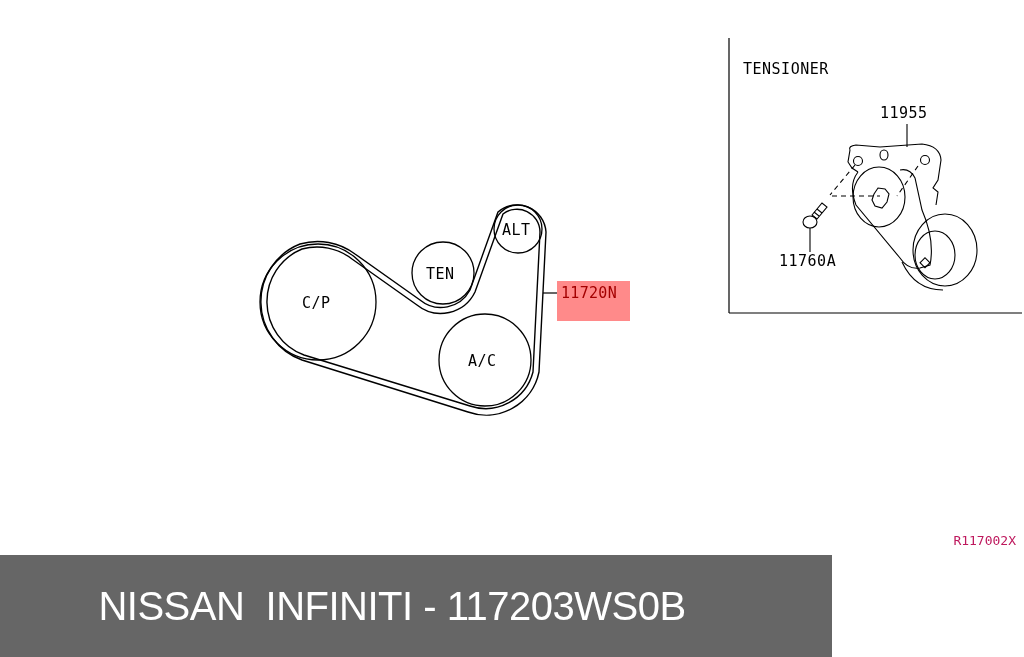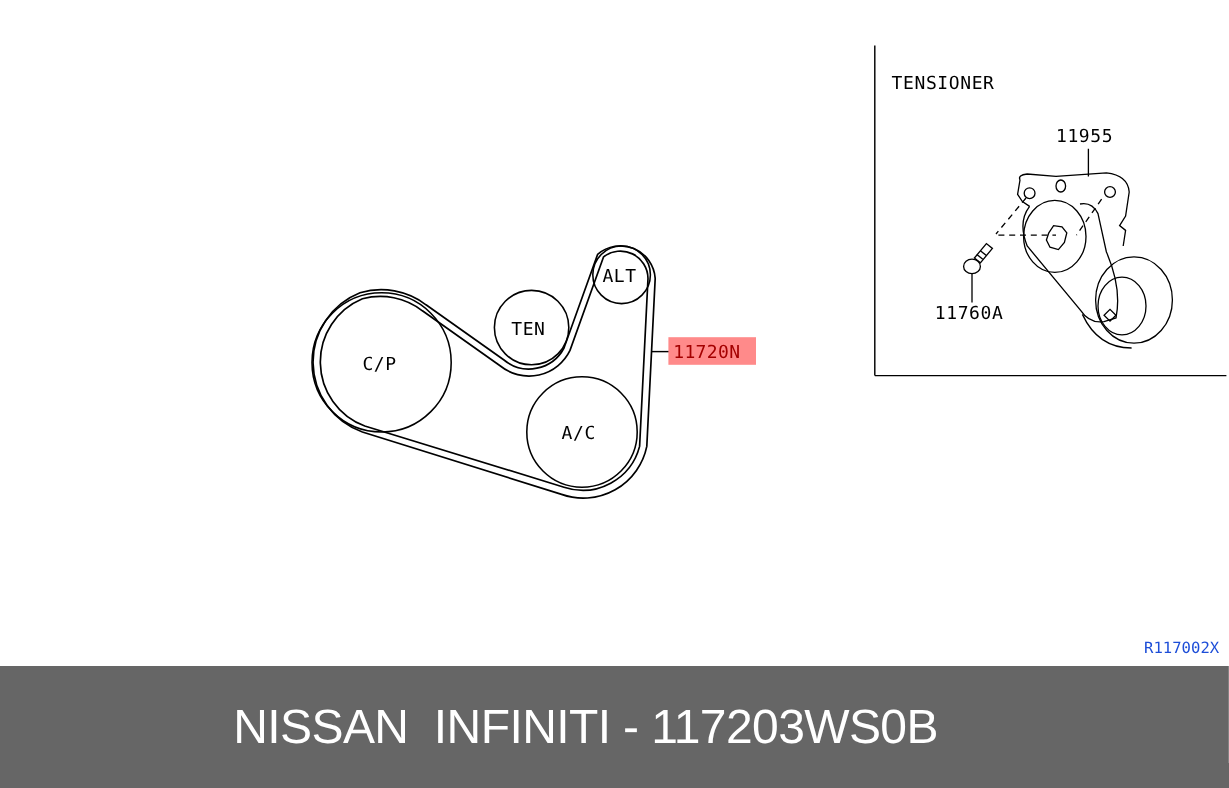--- a/index.html
+++ b/index.html
@@ -5,33 +5,33 @@
     html, body { margin: 0; padding: 0; }
     body {
       width: 1024px; height: 657px; position: relative; overflow: hidden;
       background: #ffffff;
       font-family: "DejaVu Sans", sans-serif;
     }
     .canvas { position: absolute; left: 0; top: 0; width: 1024px; height: 555px; }
     svg text { font-family: "DejaVu Sans Mono", monospace; fill: #000; }
     .lbl { font-size: 15px; letter-spacing: 0.5px; }
     .callout-box {
-      position: absolute; left: 557px; top: 281px; width: 73px; height: 23px;
+      position: absolute; left: 557px; top: 281px; width: 73px; height: 40px;
       background: #ff8a8a;
       color: #a40000;
       font-family: "DejaVu Sans Mono", monospace; font-size: 15px;
       line-height: 24px; padding-left: 4px; box-sizing: border-box;
       letter-spacing: 0.3px;
     }
     .ref-code {
       position: absolute; right: 8px; top: 533px;
-      font-family: "DejaVu Sans Mono", monospace; font-size: 13px; color: #1d4ed8;
+      font-family: "DejaVu Sans Mono", monospace; font-size: 13px; color: #be185d;
     }
     .footer {
-      position: absolute; left: 0; top: 555px; width: 1024px; height: 102px;
+      position: absolute; left: 0; top: 555px; width: 832px; height: 102px;
       background: #666666; color: #ffffff;
       display: flex; align-items: center; justify-content: center;
       font-family: "Liberation Sans", sans-serif; font-size: 40px;
       letter-spacing: -0.5px;
       gap: 24px;
     }
     .footer .part-a { margin-right: 48px; }
     .footer span { white-space: pre; }
   </style>
 </head>

